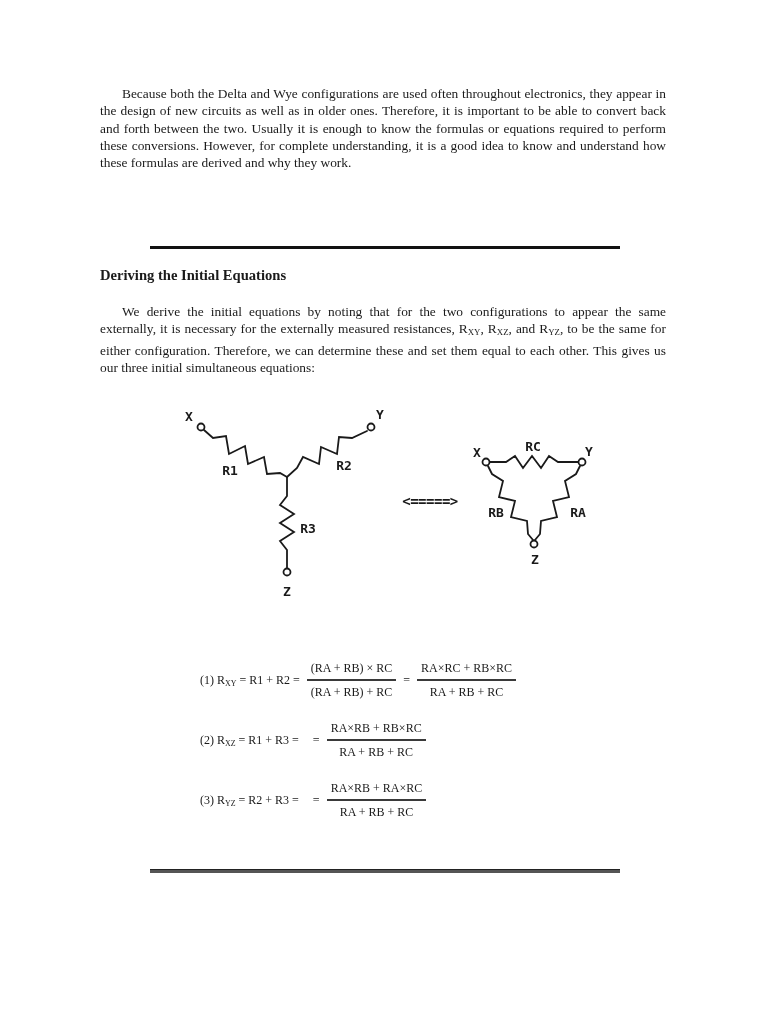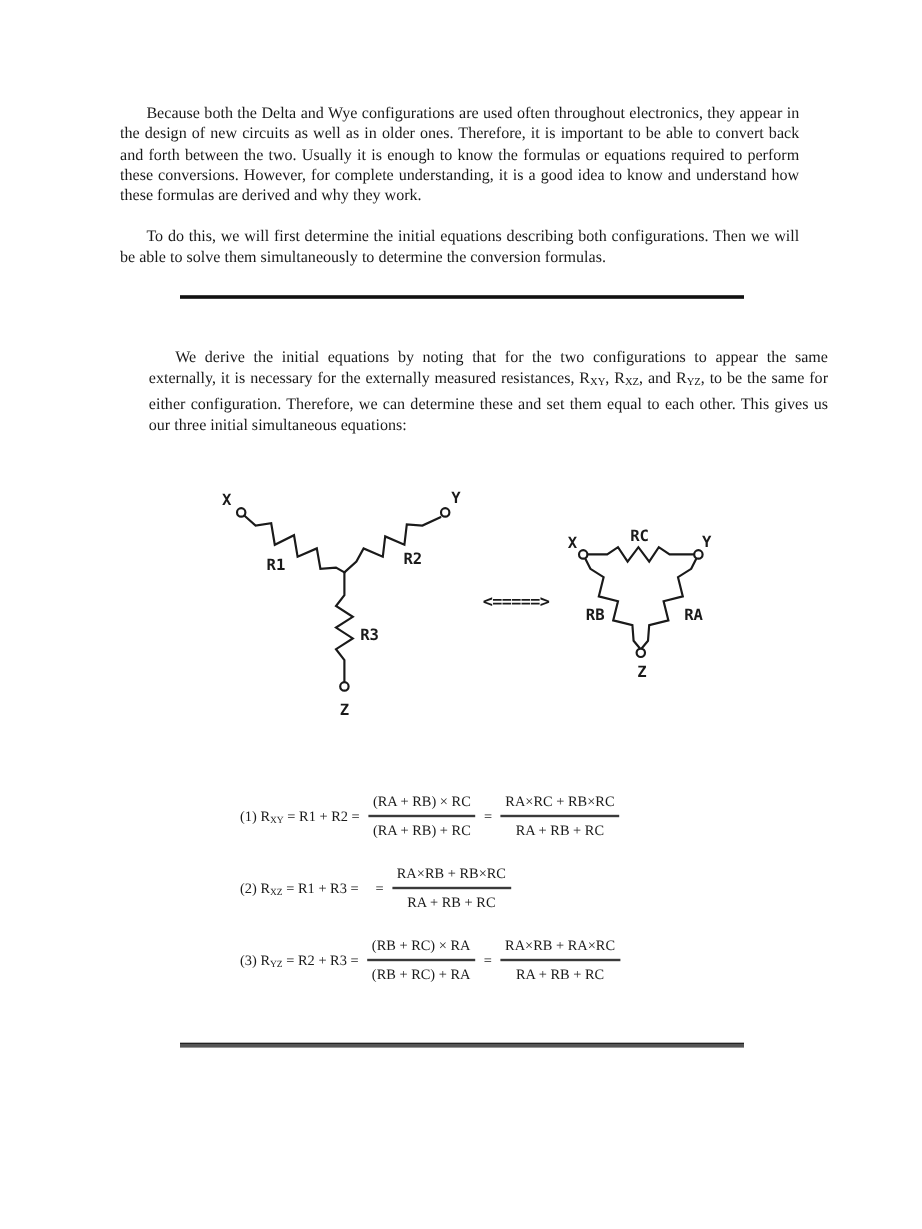--- a/index.html
+++ b/index.html
@@ -15,21 +15,21 @@
     position:absolute;
     left:100px; width:566px;
     margin:0;
     font-size:13.4px;
     line-height:17.3px;
     text-align:justify;
     text-indent:22px;
   }
   .p1 { top:85px; }
   .p2 { top:188px; }
-  .p3 { top:289px;margin-left:24px; }
+  .p3 { top:303px; }
   sub { font-size:0.66em; vertical-align:-0.25em; }
   .rule { position:absolute; left:150px; width:470px; }
   .rule1 { top:246px; height:3px; background:#111111; }
   .rule2 { top:869px; height:3px; background:#555555; border-top:1px solid #222; }
   .heading {
     position:absolute; left:100px; top:267px;
     margin:0; font-size:14.6px; font-weight:bold;
   }
   .diagram-svg { position:absolute; left:150px; top:395px; }
   .diagram-svg text {
@@ -51,24 +51,24 @@
   }
   .frac .fbar { display:block; align-self:stretch; height:2px; background:#3a3a3a; margin:1px 0; }
 </style>
 </head>
 <body>
 
 <div class="page">
 
   <p class="body-par p1">Because both the Delta and Wye configurations are used often throughout electronics, they appear in the design of new circuits as well as in older ones. Therefore, it is important to be able to convert back and forth between the two. Usually it is enough to know the formulas or equations required to perform these conversions. However, for complete understanding, it is a good idea to know and understand how these formulas are derived and why they work.</p>
 
-  <p class="body-par p2">To do this, we will first determine the initial equations describing both configurations. Then we will be able to solve them simultaneously to determine the conversion formulas.</p>
 
   <div class="rule rule1"></div>
 
+  <h2 class="heading">Deriving the Initial Equations</h2>
 
   <p class="body-par p3">We derive the initial equations by noting that for the two configurations to appear the same externally, it is necessary for the externally measured resistances, R<sub>XY</sub>, R<sub>XZ</sub>, and R<sub>YZ</sub>, to be the same for either configuration. Therefore, we can determine these and set them equal to each other. This gives us our three initial simultaneous equations:</p>
 
   <svg class="diagram-svg" width="480" height="215" viewBox="150 395 480 215">
 
     <g>
       <path d="M 204 430 L 213 438 L 226 436 L 229 454 L 245 446 L 248 464 L 264 457 L 267 474 L 280 473 L 287 477"></path>
       <path d="M 367 431 L 352 438 L 339 437 L 337 454 L 321 447 L 319 464 L 303 457 L 297 468 L 287 477"></path>
       <path d="M 287 477 L 287 496 L 280 505 L 294 514 L 280 523 L 294 532 L 280 541 L 287 550 L 287 568"></path>
       <circle cx="201" cy="427" r="3.5"></circle>
@@ -122,25 +122,20 @@
       <span class="eq-sign">=</span>
       <span class="frac">
         <span class="num">RA×RB + RB×RC</span>
         <span class="fbar"></span>
         <span class="den">RA + RB + RC</span>
       </span>
     </div>
 
     <div class="equation">
       <span class="eq-label">(3) R<sub>YZ</sub> = R2 + R3 =</span>
-      <span class="frac">
-        <span class="num">(RB + RC) × RA</span>
-        <span class="fbar"></span>
-        <span class="den">(RB + RC) + RA</span>
-      </span>
       <span class="eq-sign">=</span>
       <span class="frac">
         <span class="num">RA×RB + RA×RC</span>
         <span class="fbar"></span>
         <span class="den">RA + RB + RC</span>
       </span>
     </div>
 
   </div>
 

